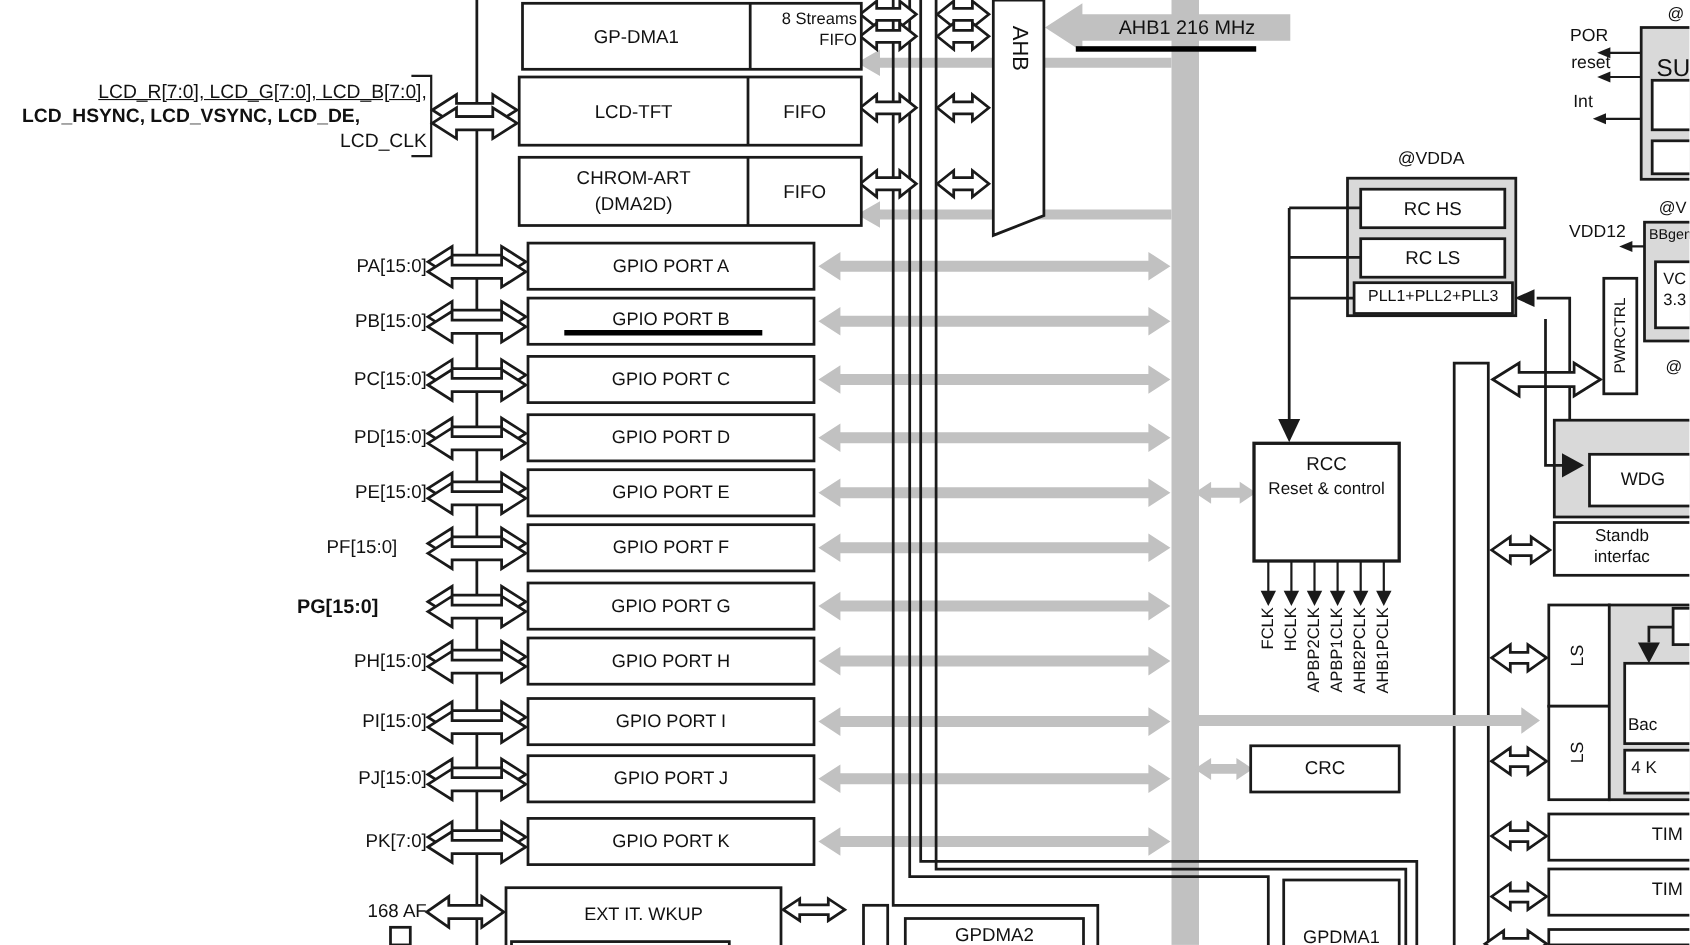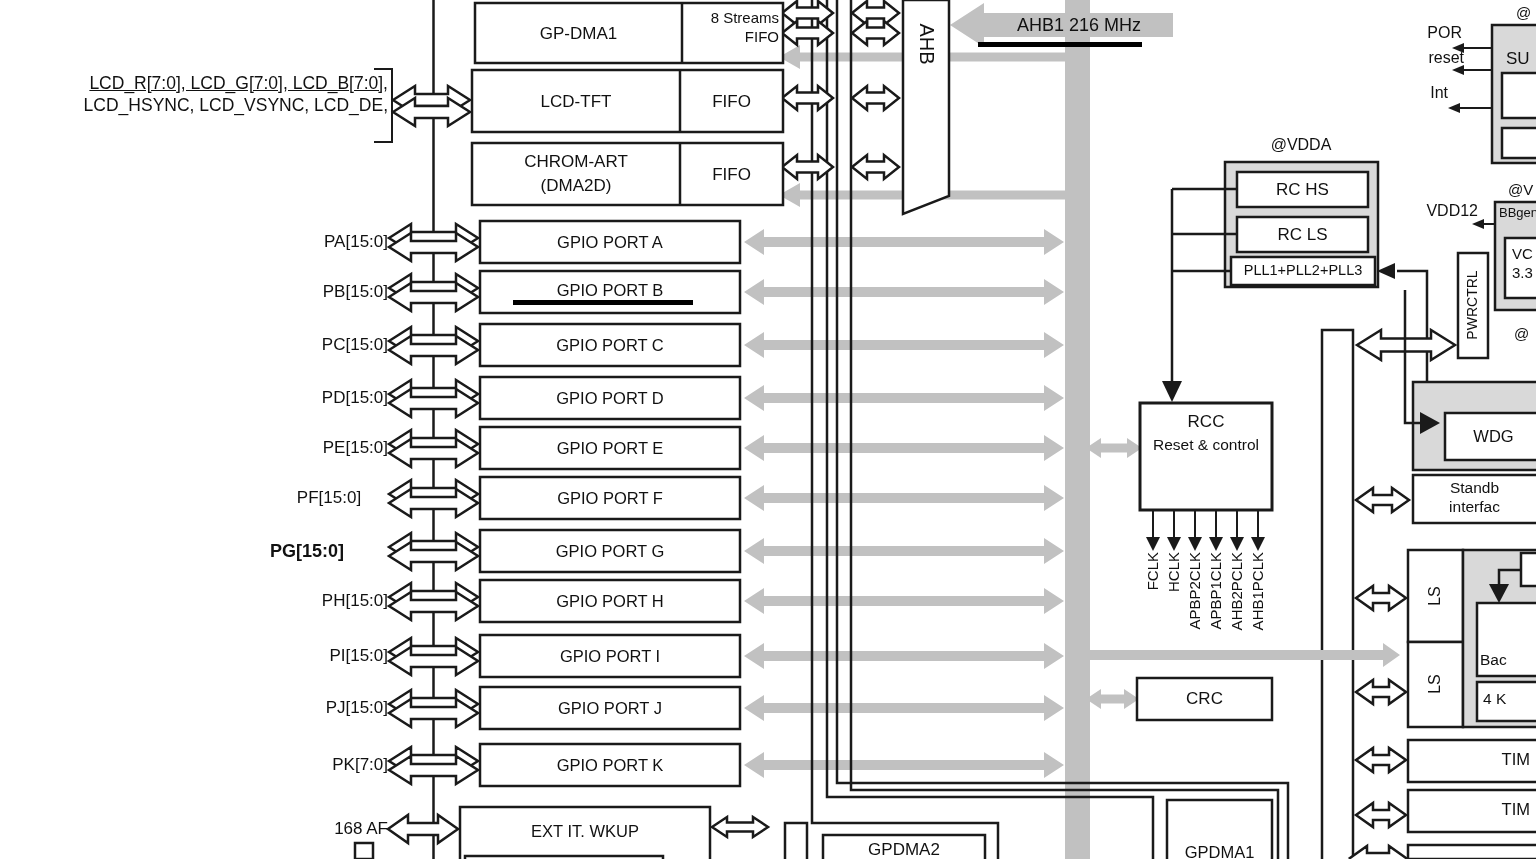--- a/index.html
+++ b/index.html
@@ -152,21 +152,22 @@
       <polygon points="1188,537 1202,537 1195,551" fill="#1a1a1a"></polygon>
       <path d="M1216,510 V538" fill="none" stroke="#1a1a1a" stroke-width="2"></path>
       <polygon points="1209,537 1223,537 1216,551" fill="#1a1a1a"></polygon>
       <path d="M1237,510 V538" fill="none" stroke="#1a1a1a" stroke-width="2"></path>
       <polygon points="1230,537 1244,537 1237,551" fill="#1a1a1a"></polygon>
       <path d="M1258,510 V538" fill="none" stroke="#1a1a1a" stroke-width="2"></path>
       <polygon points="1251,537 1265,537 1258,551" fill="#1a1a1a"></polygon>
     </svg>
 
   <div class="t" style="left:20px;top:73px;width:368px;font-size:17.5px;text-align:right;text-decoration:underline;">LCD_R[7:0], LCD_G[7:0], LCD_B[7:0],</div>
-  <div class="t" style="left:20px;top:95px;width:368px;font-size:17.5px;text-align:right;">LCD_HSYNC, LCD_VSYNC, LCD_DE,</div>
+  <div class="t" style="left:20px;top:95px;width:368px;font-size:17.5px;text-align:left;font-weight:bold;">LCD_HSYNC, LCD_VSYNC, LCD_DE,</div>
+  <div class="t" style="left:20px;top:118px;width:368px;font-size:17.5px;text-align:right;">LCD_CLK</div>
 
   <div class="t" style="left:475px;top:24px;width:207px;font-size:17px;text-align:center;">GP-DMA1</div>
   <div class="t" style="left:684px;top:9px;width:95px;font-size:15px;text-align:right;">8 Streams</div>
   <div class="t" style="left:684px;top:28px;width:95px;font-size:15px;text-align:right;">FIFO</div>
   <div class="t" style="left:472px;top:92px;width:208px;font-size:17px;text-align:center;">LCD-TFT</div>
   <div class="t" style="left:680px;top:92px;width:103px;font-size:17px;text-align:center;">FIFO</div>
   <div class="t" style="left:472px;top:152px;width:208px;font-size:17px;text-align:center;">CHROM-ART</div>
   <div class="t" style="left:472px;top:176px;width:208px;font-size:17px;text-align:center;">(DMA2D)</div>
   <div class="t" style="left:680px;top:165px;width:103px;font-size:17px;text-align:center;">FIFO</div>
 
@@ -214,21 +215,21 @@
   <div class="t" style="left:1137px;top:689px;width:135px;font-size:17px;text-align:center;">CRC</div>
 
   <div class="t rot" style="left:1093px;top:603px;width:120px;height:18px;font-size:15px;text-align:right;">FCLK</div>
   <div class="t rot" style="left:1114px;top:603px;width:120px;height:18px;font-size:15px;text-align:right;">HCLK</div>
   <div class="t rot" style="left:1135px;top:603px;width:120px;height:18px;font-size:15px;text-align:right;">APBP2CLK</div>
   <div class="t rot" style="left:1156px;top:603px;width:120px;height:18px;font-size:15px;text-align:right;">APBP1CLK</div>
   <div class="t rot" style="left:1177px;top:603px;width:120px;height:18px;font-size:15px;text-align:right;">AHB2PCLK</div>
   <div class="t rot" style="left:1198px;top:603px;width:120px;height:18px;font-size:15px;text-align:right;">AHB1PCLK</div>
 
   <div class="t" style="left:1516px;top:4px;width:20px;font-size:15px;">@</div>
-  <div class="t" style="left:1506px;top:49px;width:30px;font-size:17px;">SU</div>
+  <div class="t" style="left:1506px;top:49px;width:30px;font-size:22px;">SU</div>
   <div class="t" style="left:1398px;top:24px;width:64px;font-size:16px;text-align:right;">POR</div>
   <div class="t" style="left:1398px;top:49px;width:66px;font-size:16px;text-align:right;">reset</div>
   <div class="t" style="left:1398px;top:84px;width:50px;font-size:16px;text-align:right;">Int</div>
   <div class="t" style="left:1508px;top:181px;width:28px;font-size:15px;">@V</div>
   <div class="t" style="left:1410px;top:202px;width:68px;font-size:16px;text-align:right;">VDD12</div>
   <div class="t" style="left:1499px;top:205px;width:40px;font-size:13px;">BBgen</div>
   <div class="t" style="left:1512px;top:245px;width:28px;font-size:15px;">VC</div>
   <div class="t" style="left:1512px;top:264px;width:28px;font-size:15px;">3.3</div>
   <div class="t" style="left:1514px;top:325px;width:22px;font-size:15px;">@</div>
   <div class="t rot" style="left:1421px;top:296px;width:104px;height:18px;font-size:14px;text-align:center;">PWRCTRL</div>

